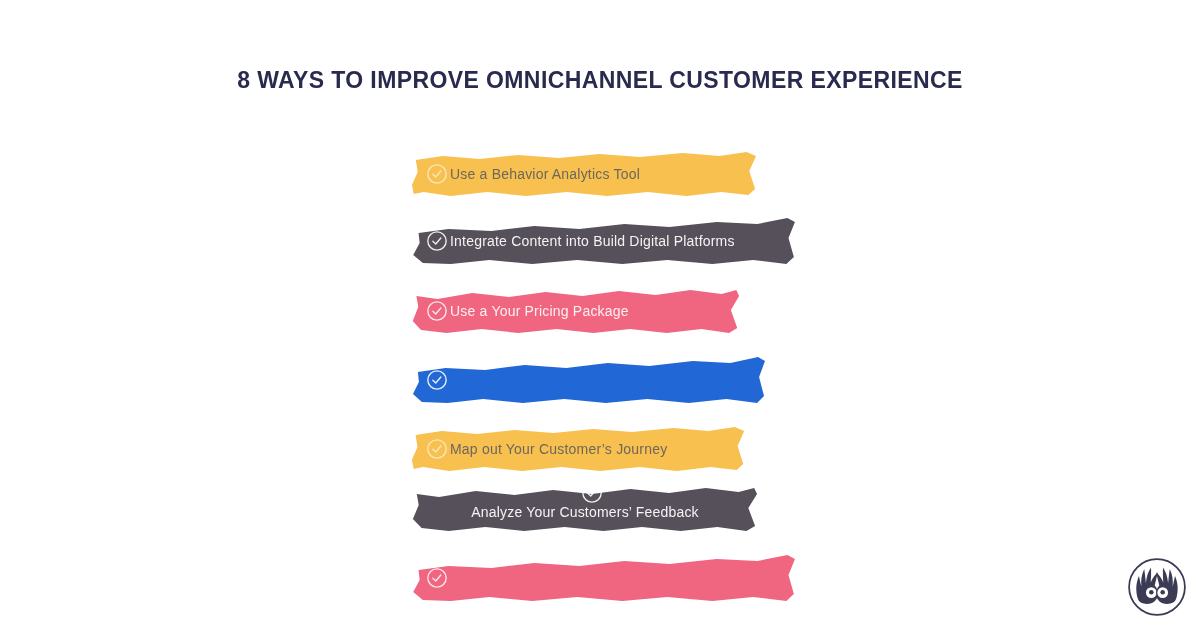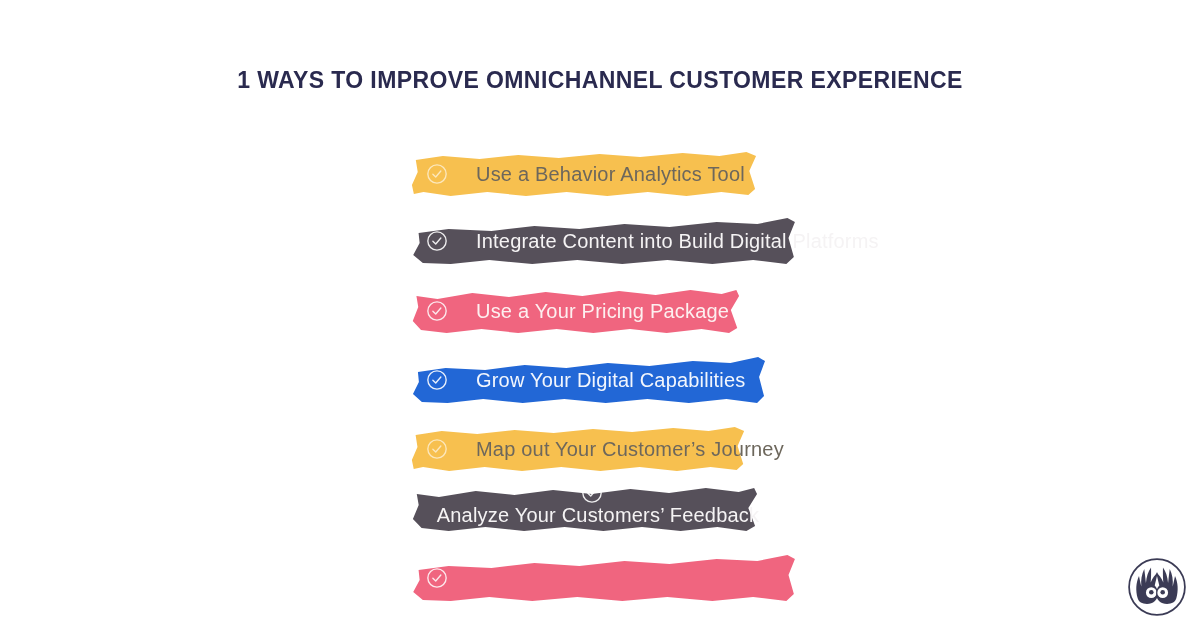--- a/index.html
+++ b/index.html
@@ -34,38 +34,38 @@
   }
   .banner .icon{
     position:relative;
     margin-left:16px;
     width:22px;height:22px;
     flex:0 0 auto;
   }
   .banner .icon svg{display:block;width:22px;height:22px;}
   .banner .label{
     position:relative;
-    margin-left:28px;
-    font-size:20px;
+    margin-left:2px;
+    font-size:14px;
     letter-spacing:0.2px;
     white-space:nowrap;
   }
   .logo{
     position:absolute;
     left:1126px;top:556px;
     width:62px;height:62px;
   }
   .logo svg{display:block;width:62px;height:62px;}
 </style>
 </head>
 <body>
 
 <div class="canvas" style="background: rgb(255, 255, 255);">
 
-  <h1 class="title" style="color: rgb(42, 42, 79);">1 WAYS TO IMPROVE OMNICHANNEL CUSTOMER EXPERIENCE</h1>
+  <h1 class="title" style="color: rgb(42, 42, 79);">8 WAYS TO IMPROVE OMNICHANNEL CUSTOMER EXPERIENCE</h1>
 
   <div>
 
     <div class="banner" style="top: 147px; width: 348px;">
       <svg class="stroke" viewBox="0 0 360 54" preserveAspectRatio="none">
           <path class="stroke-path" d="M6 13 L34 9 L72 12 L112 8 L154 11 L196 7 L238 10 L282 6 L320 9 L348 5 L358 9 L351 24 L357 42 L350 48 L322 45 L286 49 L246 45 L204 49 L162 45 L120 49 L80 45 L42 49 L14 45 L4 47 L2 38 L8 25 Z" fill="#f7c04f"></path>
         </svg>
       <span class="icon" style="color: rgba(255, 255, 255, 0.62);">
         <svg viewBox="0 0 24 24" fill="none">
             <circle cx="12" cy="12" r="10" stroke="currentColor" stroke-width="1.5"></circle>
@@ -104,21 +104,20 @@
     <div class="banner" style="top: 353px; width: 356px;">
       <svg class="stroke" viewBox="0 0 360 54" preserveAspectRatio="none">
           <path class="stroke-path" d="M8 19 L36 15 L76 17 L116 12 L158 15 L200 10 L242 13 L286 8 L324 10 L352 4 L359 8 L353 24 L358 43 L351 50 L320 46 L282 50 L240 46 L198 50 L156 46 L114 50 L74 46 L38 50 L12 49 L3 41 L9 29 Z" fill="#2267d6"></path>
         </svg>
       <span class="icon" style="color: rgba(255, 255, 255, 0.9);">
         <svg viewBox="0 0 24 24" fill="none">
             <circle cx="12" cy="12" r="10" stroke="currentColor" stroke-width="1.5"></circle>
             <path d="M7.5 12.2 L10.6 15.2 L16.2 8.8" stroke="currentColor" stroke-width="1.5" stroke-linecap="round" stroke-linejoin="round"></path>
           </svg>
       </span>
-      <span class="label" style="color: rgb(242, 246, 253);">Grow Your Digital Capabilities</span>
     </div>
 
     <div class="banner" style="top: 422px; width: 336px;">
       <svg class="stroke" viewBox="0 0 360 54" preserveAspectRatio="none">
           <path class="stroke-path" d="M6 13 L34 9 L72 12 L112 8 L154 11 L196 7 L238 10 L282 6 L320 9 L348 5 L358 9 L351 24 L357 42 L350 48 L322 45 L286 49 L246 45 L204 49 L162 45 L120 49 L80 45 L42 49 L14 45 L4 47 L2 38 L8 25 Z" fill="#f7c04f"></path>
         </svg>
       <span class="icon" style="color: rgba(255, 255, 255, 0.62);">
         <svg viewBox="0 0 24 24" fill="none">
             <circle cx="12" cy="12" r="10" stroke="currentColor" stroke-width="1.5"></circle>
             <path d="M7.5 12.2 L10.6 15.2 L16.2 8.8" stroke="currentColor" stroke-width="1.5" stroke-linecap="round" stroke-linejoin="round"></path>

